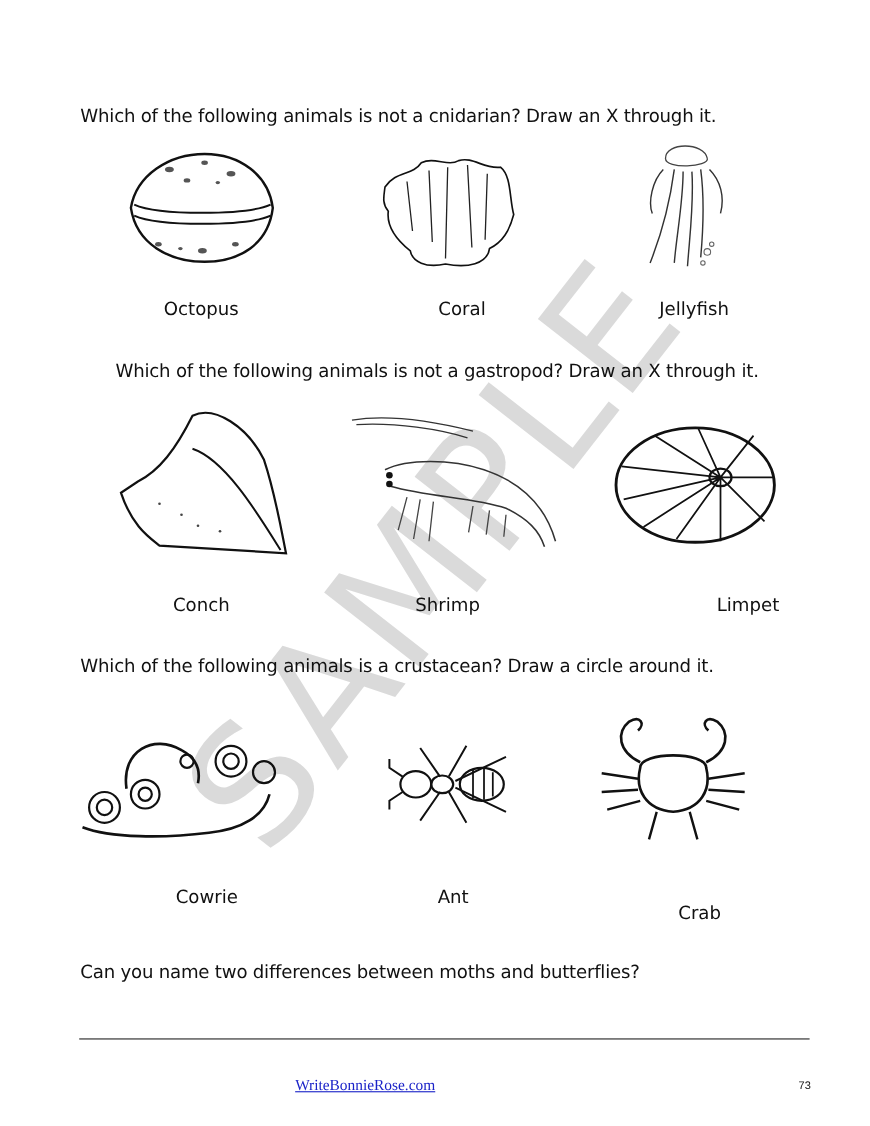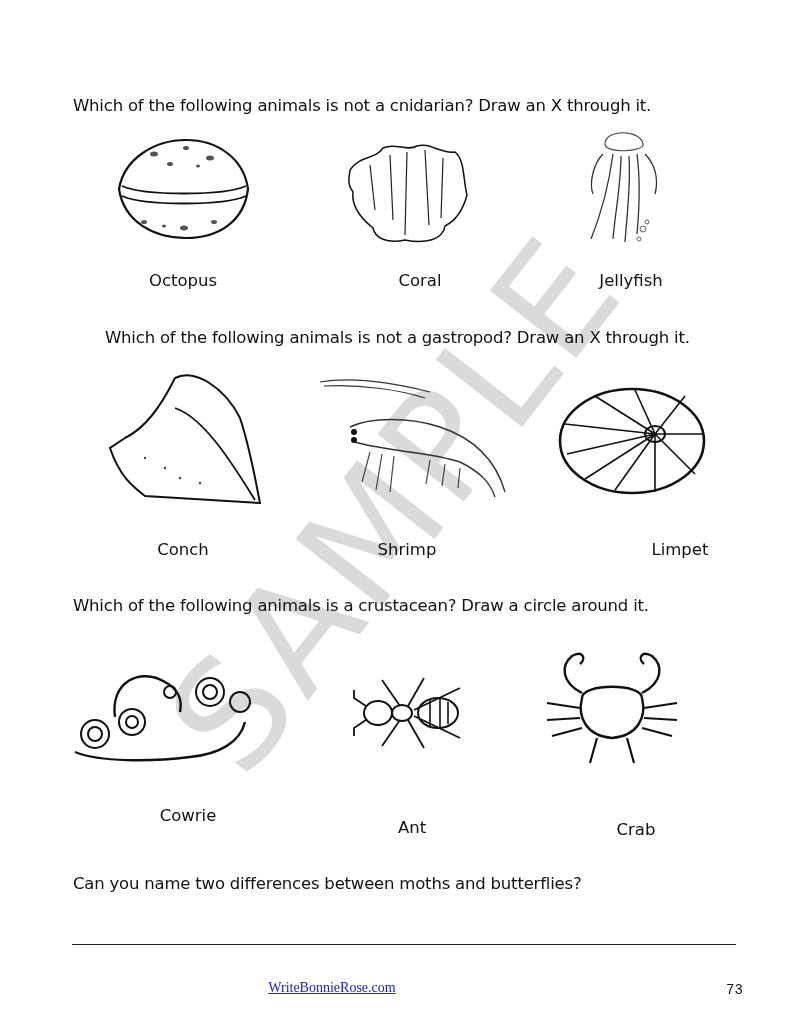--- a/index.html
+++ b/index.html
@@ -4,21 +4,21 @@
 <style>
   html,body{margin:0;padding:0;background:#fff;}
   body{width:791px;height:1024px;position:relative;overflow:hidden;font-family:"DejaVu Sans","Liberation Sans",sans-serif;color:#111;}
   .q{position:absolute;left:73px;font-size:16.5px;letter-spacing:-0.2px;}
   .pic{position:absolute;}
   .lbl{position:absolute;font-size:16.5px;transform:translateX(-50%);white-space:nowrap;}
   svg{display:block;}
   .ans{position:absolute;left:72px;top:944px;width:664px;height:0;border-top:1.6px solid #222;}
   .footer{position:absolute;top:980px;left:0;width:664px;text-align:center;font-family:"Liberation Serif","DejaVu Serif",serif;font-size:14px;}
   .footer a{color:#1a22c8;text-decoration:underline;}
-  .pnum{position:absolute;top:982px;left:726px;font-family:Liberation Mono, monospace;font-size:14px;}
+  .pnum{position:absolute;top:982px;left:726px;font-family:Liberation Sans, sans-serif;font-size:10px;}
   .wm{position:absolute;left:395px;top:505px;transform:translate(-50%,-50%) rotate(-52deg);font-family:"DejaVu Sans","Liberation Sans",sans-serif;font-size:150px;color:rgba(150,150,150,0.35);letter-spacing:4px;pointer-events:none;white-space:nowrap;}
 </style>
 </head>
 <body>
 
 <div class="wm">SAMPLE</div>
 
 <div class="q" style="top:96px;">Which of the following animals is not a cnidarian? Draw an X through it.</div>
 
 <div class="pic" style="left:114px;top:134px;">
@@ -122,21 +122,21 @@
 </div>
 <div class="pic" style="left:542px;top:648px;">
   <svg width="140" height="125" viewBox="0 0 140 125">
     <path d="M40 50 C40 35 100 35 100 50 C105 70 95 88 70 90 C45 88 35 70 40 50 Z" fill="none" stroke="#111" stroke-width="2.4"></path>
     <path d="M40 45 C20 35 18 18 30 8 C40 2 45 10 38 16 M100 45 C120 35 122 18 110 8 C100 2 95 10 102 16" fill="none" stroke="#111" stroke-width="2.4"></path>
     <path d="M38 60 L5 55 M38 70 L5 72 M40 80 L10 88 M102 60 L135 55 M102 70 L135 72 M100 80 L130 88" fill="none" stroke="#111" stroke-width="2.2"></path>
     <path d="M55 90 L48 115 M85 90 L92 115" fill="none" stroke="#111" stroke-width="2.2"></path>
   </svg>
 </div>
 <div class="lbl" style="left:188px;top:806px;">Cowrie</div>
-<div class="lbl" style="left:412px;top:806px;margin-top:12px;">Ant</div>
+<div class="lbl" style="left:412px;top:806px;">Ant</div>
 <div class="lbl" style="left:636px;top:806px;margin-top:14px;">Crab</div>
 
 <div class="q" style="top:874px;">Can you name two differences between moths and butterflies?</div>
 <div class="ans"></div>
 
 <div class="footer">
   <a>WriteBonnieRose.com</a>
 </div>
 <div class="pnum">73</div>
 

